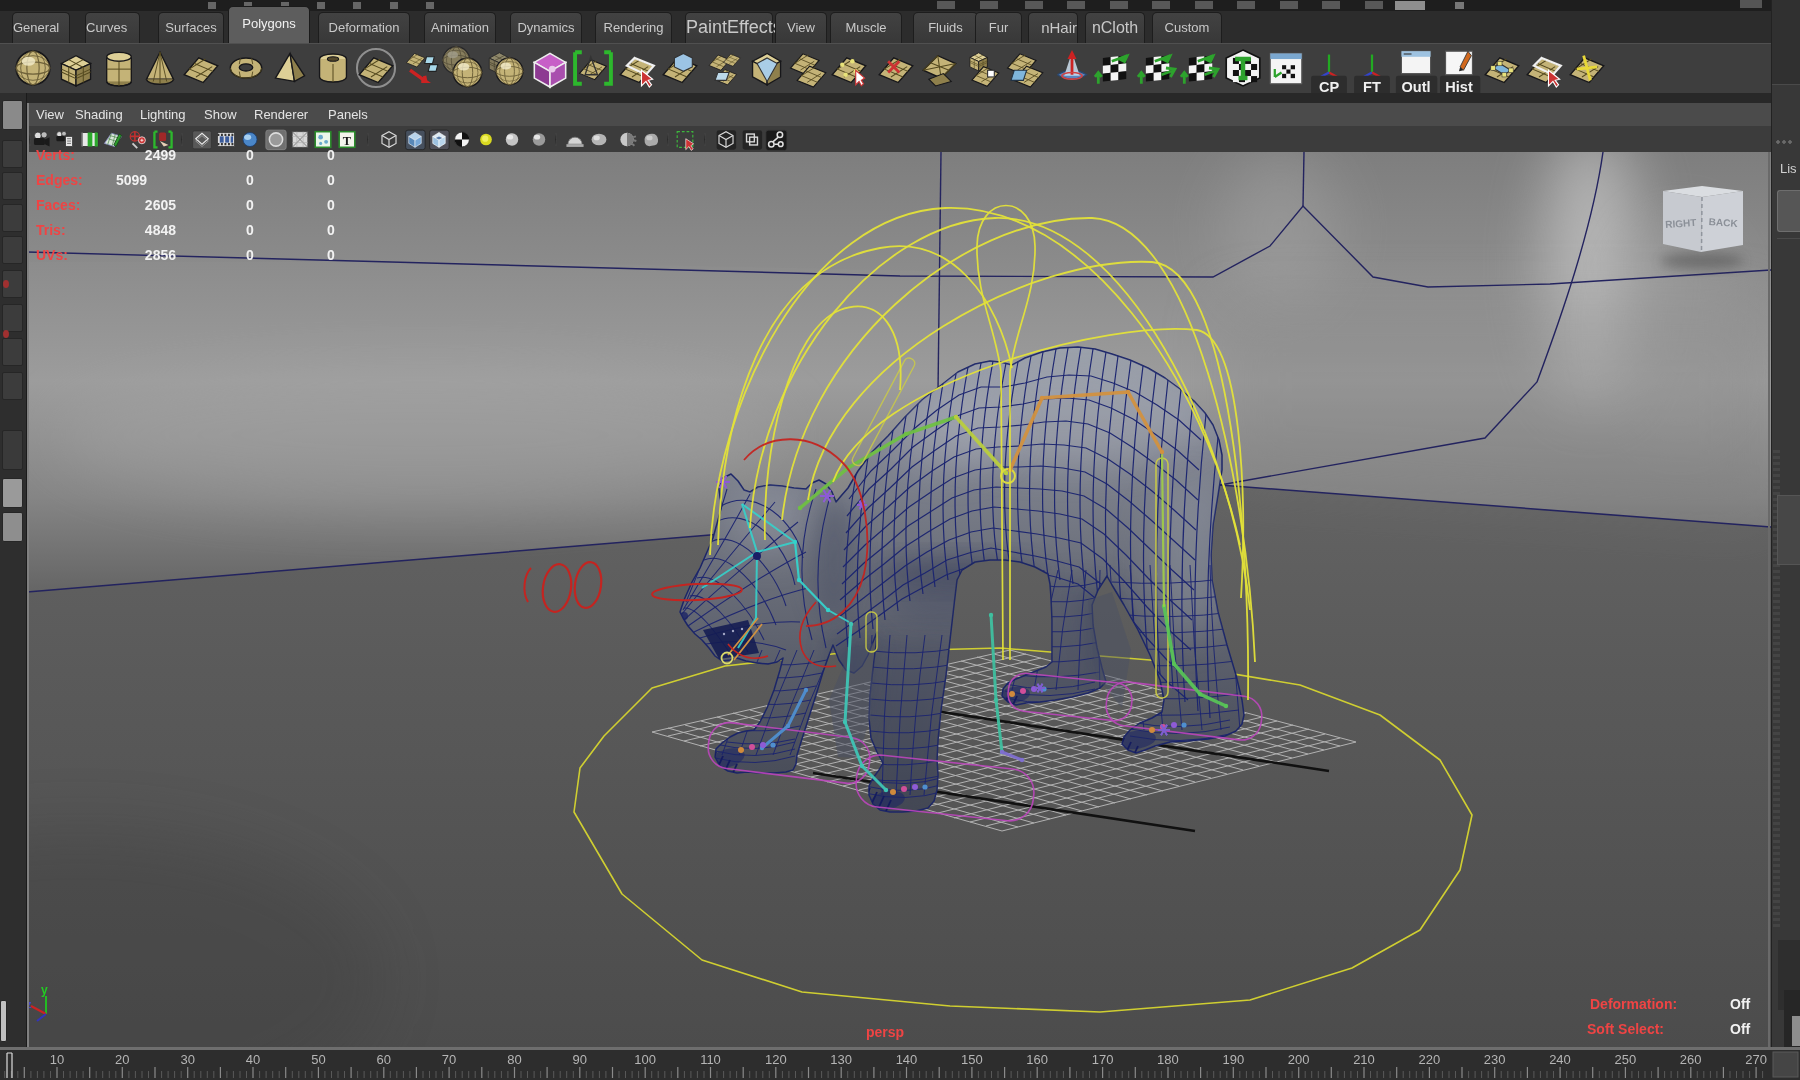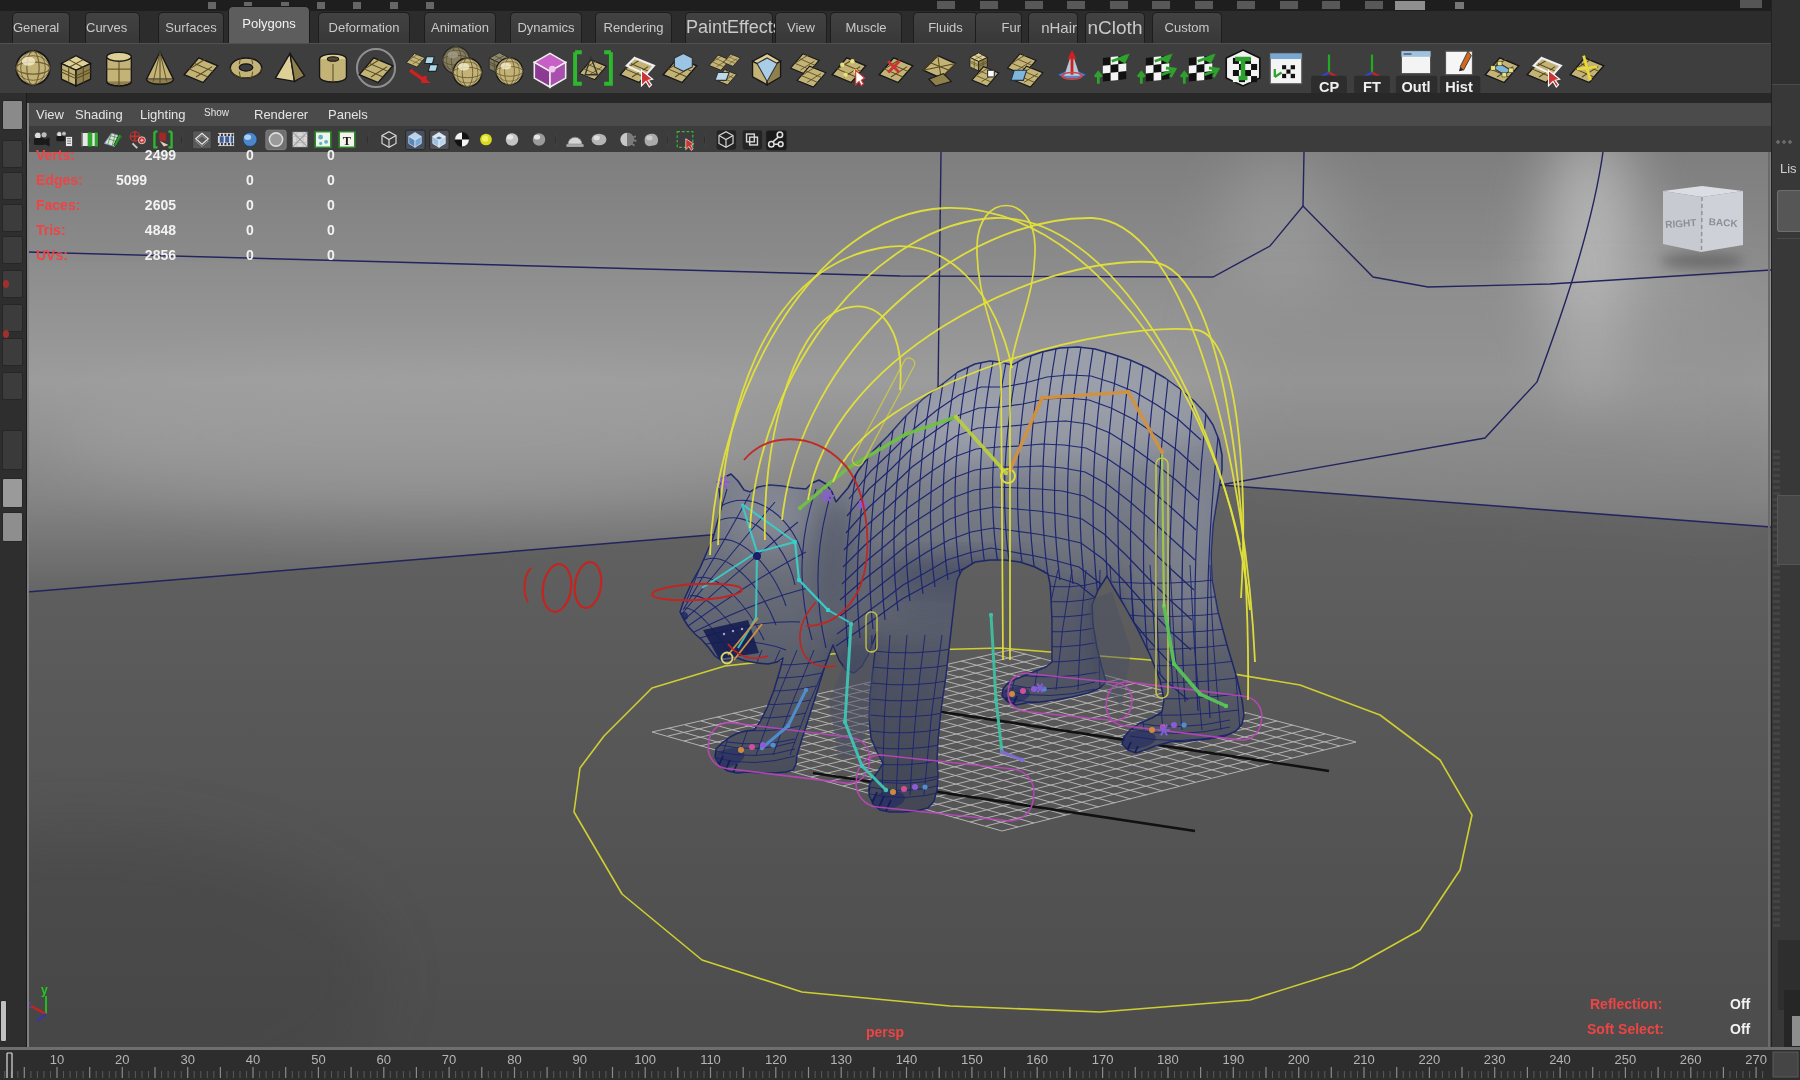--- a/index.html
+++ b/index.html
@@ -36,23 +36,23 @@
       <div style="position:absolute;left:158px;top:1px;width:66px;height:31px;background:linear-gradient(#424242,#383838);border:1px solid #1d1d1d;border-bottom:none;border-radius:5px 5px 0 0;color:#c9c9c9;font-size:13px;text-align:center;line-height:29px">Surfaces</div>
       <div style="position:absolute;left:228px;top:-5px;width:82px;height:37px;background:#5d5d5d;border:1px solid #1a1a1a;border-bottom:none;border-radius:5px 5px 0 0;color:#f2f2f2;font-size:13px;text-align:center;line-height:34px;z-index:3">Polygons</div>
       <div style="position:absolute;left:318px;top:1px;width:92px;height:31px;background:linear-gradient(#424242,#383838);border:1px solid #1d1d1d;border-bottom:none;border-radius:5px 5px 0 0;color:#c9c9c9;font-size:13px;text-align:center;line-height:29px">Deformation</div>
       <div style="position:absolute;left:424px;top:1px;width:72px;height:31px;background:linear-gradient(#424242,#383838);border:1px solid #1d1d1d;border-bottom:none;border-radius:5px 5px 0 0;color:#c9c9c9;font-size:13px;text-align:center;line-height:29px">Animation</div>
       <div style="position:absolute;left:510px;top:1px;width:72px;height:31px;background:linear-gradient(#424242,#383838);border:1px solid #1d1d1d;border-bottom:none;border-radius:5px 5px 0 0;color:#c9c9c9;font-size:13px;text-align:center;line-height:29px">Dynamics</div>
       <div style="position:absolute;left:595px;top:1px;width:77px;height:31px;background:linear-gradient(#424242,#383838);border:1px solid #1d1d1d;border-bottom:none;border-radius:5px 5px 0 0;color:#c9c9c9;font-size:13px;text-align:center;line-height:29px">Rendering</div>
       <div style="position:absolute;left:685px;top:1px;width:88px;height:31px;background:linear-gradient(#424242,#383838);border:1px solid #1d1d1d;border-bottom:none;border-radius:5px 5px 0 0;color:#c9c9c9;font-size:18px;text-align:center;line-height:29px">PaintEffects</div>
       <div style="position:absolute;left:775px;top:1px;width:52px;height:31px;background:linear-gradient(#424242,#383838);border:1px solid #1d1d1d;border-bottom:none;border-radius:5px 5px 0 0;color:#c9c9c9;font-size:13px;text-align:center;line-height:29px">View</div>
       <div style="position:absolute;left:830px;top:1px;width:72px;height:31px;background:linear-gradient(#424242,#383838);border:1px solid #1d1d1d;border-bottom:none;border-radius:5px 5px 0 0;color:#c9c9c9;font-size:13px;text-align:center;line-height:29px">Muscle</div>
       <div style="position:absolute;left:913px;top:1px;width:65px;height:31px;background:linear-gradient(#424242,#383838);border:1px solid #1d1d1d;border-bottom:none;border-radius:5px 5px 0 0;color:#c9c9c9;font-size:13px;text-align:center;line-height:29px">Fluids</div>
-      <div style="position:absolute;left:975px;top:1px;width:47px;height:31px;background:linear-gradient(#424242,#383838);border:1px solid #1d1d1d;border-bottom:none;border-radius:5px 5px 0 0;color:#c9c9c9;font-size:13px;text-align:right;line-height:29px">Fur</div>
+      <div style="position:absolute;left:975px;top:1px;width:47px;height:31px;background:linear-gradient(#424242,#383838);border:1px solid #1d1d1d;border-bottom:none;border-radius:5px 5px 0 0;color:#c9c9c9;font-size:13px;text-align:center;line-height:29px">Fur</div>
       <div style="position:absolute;left:1028px;top:1px;width:50px;height:31px;background:linear-gradient(#424242,#383838);border:1px solid #1d1d1d;border-bottom:none;border-radius:5px 5px 0 0;color:#c9c9c9;font-size:15px;text-align:right;line-height:29px">nHair</div>
-      <div style="position:absolute;left:1085px;top:1px;width:60px;height:31px;background:linear-gradient(#424242,#383838);border:1px solid #1d1d1d;border-bottom:none;border-radius:5px 5px 0 0;color:#c9c9c9;font-size:19px;text-align:center;line-height:29px">nCloth</div>
+      <div style="position:absolute;left:1085px;top:1px;width:60px;height:31px;background:linear-gradient(#424242,#383838);border:1px solid #1d1d1d;border-bottom:none;border-radius:5px 5px 0 0;color:#c9c9c9;font-size:16px;text-align:center;line-height:29px">nCloth</div>
       <div style="position:absolute;left:1152px;top:1px;width:70px;height:31px;background:linear-gradient(#424242,#383838);border:1px solid #1d1d1d;border-bottom:none;border-radius:5px 5px 0 0;color:#c9c9c9;font-size:13px;text-align:center;line-height:29px">Custom</div>
     </div>
  <div class="abs" style="left:0;top:43px;width:1800px;height:50px;background:#3e3e3e;border-top:1px solid #505050">
       <svg width="1800" height="52" style="position:absolute;left:0;top:0">
         <g transform="translate(33,24) scale(1.12)">
           <circle r="15" fill="#c4b377" stroke="#17171a" stroke-width="1.5"></circle>
           <ellipse rx="15" ry="5.5" fill="none" stroke="#6e6139" stroke-width="1"></ellipse>
           <ellipse rx="15" ry="11" fill="none" stroke="#6e6139" stroke-width="0.8"></ellipse>
           <ellipse rx="5.5" ry="15" fill="none" stroke="#6e6139" stroke-width="1"></ellipse>
           <ellipse rx="11" ry="15" fill="none" stroke="#6e6139" stroke-width="0.8"></ellipse>
@@ -952,21 +952,21 @@
 <text x="26" y="1008" font-size="11" font-weight="bold" fill="#4444cc">z</text>
 </g>
 </svg>
    <div class="abs" style="left:0;top:944px;width:1744px;height:3px;background:#7a7a7a"></div>
    <div class="abs" style="left:1741px;top:49px;width:2px;height:898px;background:#6a6a6a"></div>
    <div class="abs" style="left:0;top:0;width:2px;height:947px;background:#808080"></div>
  </div>
  <div style="position:absolute;left:36px;top:107px;color:#e4e4e4;font-size:13px">View</div>
     <div style="position:absolute;left:75px;top:107px;color:#e4e4e4;font-size:13px">Shading</div>
     <div style="position:absolute;left:140px;top:107px;color:#e4e4e4;font-size:13px">Lighting</div>
-    <div style="position:absolute;left:204px;top:107px;color:#e4e4e4;font-size:10px">Show</div>
+    <div style="position:absolute;left:204px;top:107px;color:#e4e4e4;font-size:13px">Show</div>
     <div style="position:absolute;left:254px;top:107px;color:#e4e4e4;font-size:13px">Renderer</div>
     <div style="position:absolute;left:328px;top:107px;color:#e4e4e4;font-size:13px">Panels</div>
  <div class="hg" style="left:36px;top:147px">Verts:</div>
     <div class="hw" style="left:116px;top:147px;width:60px;text-align:right">2499</div>
     <div class="hw" style="left:246px;top:147px">0</div>
     <div class="hw" style="left:327px;top:147px">0</div>
     <div class="hg" style="left:36px;top:172px">Edges:</div>
     <div class="hw" style="left:116px;top:172px;width:60px;text-align:left">5099</div>
     <div class="hw" style="left:246px;top:172px">0</div>
     <div class="hw" style="left:327px;top:172px">0</div>
@@ -976,21 +976,21 @@
     <div class="hw" style="left:327px;top:197px">0</div>
     <div class="hg" style="left:36px;top:222px">Tris:</div>
     <div class="hw" style="left:116px;top:222px;width:60px;text-align:right">4848</div>
     <div class="hw" style="left:246px;top:222px">0</div>
     <div class="hw" style="left:327px;top:222px">0</div>
     <div class="hg" style="left:36px;top:247px">UVs:</div>
     <div class="hw" style="left:116px;top:247px;width:60px;text-align:right">2856</div>
     <div class="hw" style="left:246px;top:247px">0</div>
     <div class="hw" style="left:327px;top:247px">0</div>
     <div class="hg" style="left:866px;top:1024px">persp</div>
-    <div class="hg" style="left:1590px;top:996px">Reflection:</div>
+    <div class="hg" style="left:1590px;top:996px">Deformation:</div>
     <div class="hw" style="left:1730px;top:996px">Off</div>
     <div class="hg" style="left:1587px;top:1021px">Soft Select:</div>
     <div class="hw" style="left:1730px;top:1021px">Off</div>
  <div class="abs" style="left:1771px;top:0;width:29px;height:1080px;background:#383838;border-left:1px solid #222">
       <div style="position:absolute;left:0;top:84px;width:29px;height:1px;background:#4a4a4a"></div>
       <div style="position:absolute;left:3px;top:139px;width:24px;height:6px;background:radial-gradient(circle 1.5px at 3px 3px,#6a6a6a 1.5px,transparent 2px),radial-gradient(circle 1.5px at 9px 3px,#6a6a6a 1.5px,transparent 2px),radial-gradient(circle 1.5px at 15px 3px,#6a6a6a 1.5px,transparent 2px)"></div>
       <div style="position:absolute;left:8px;top:161px;color:#d0d0d0;font-size:13px;font-family:'Liberation Sans';">Lis</div>
       <div style="position:absolute;left:5px;top:190px;width:26px;height:42px;background:#565656;border:1px solid #6e6e6e;border-right:none;border-radius:3px 0 0 3px"></div>
       <div style="position:absolute;left:5px;top:238px;width:26px;height:1px;background:#4a4a4a"></div>
       <div style="position:absolute;left:1px;top:450px;width:7px;height:480px;background:repeating-linear-gradient(#444 0 3px,#383838 3px 6px)"></div>

